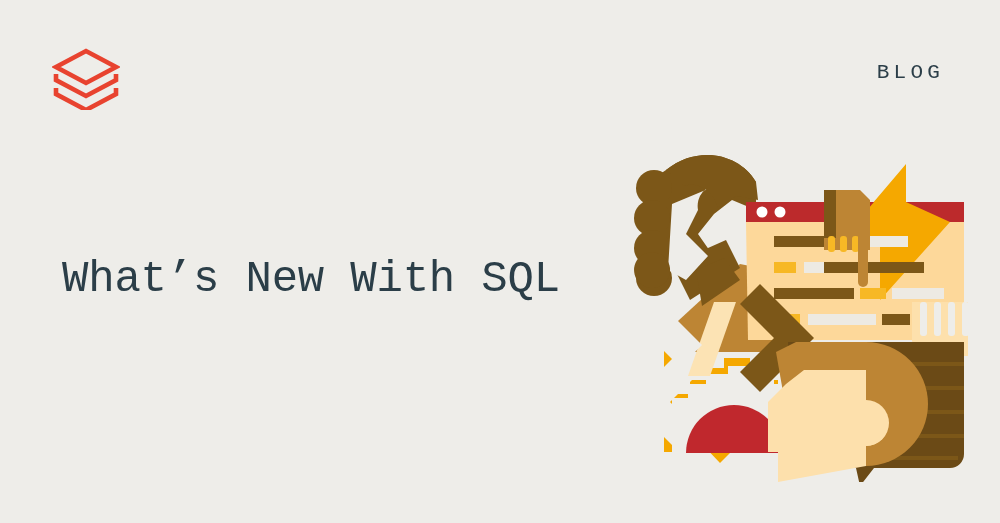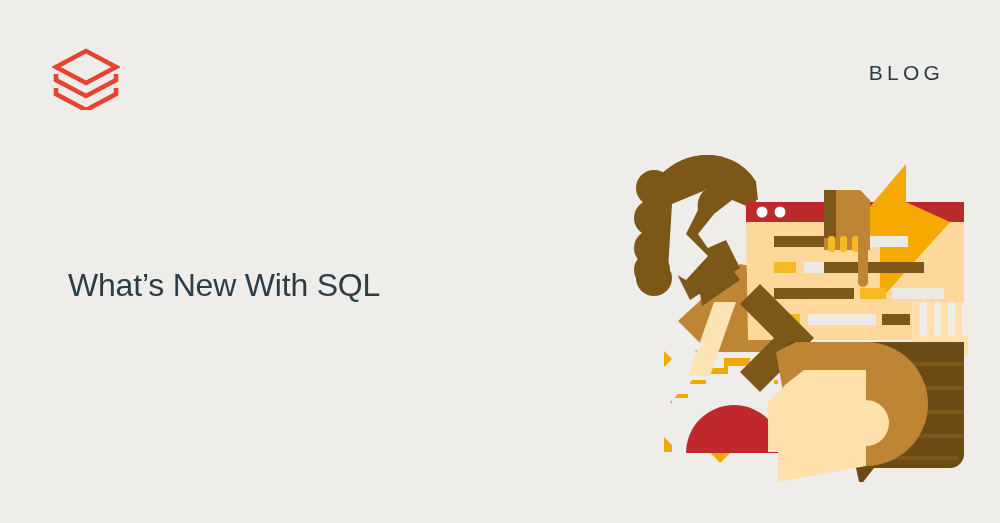--- a/index.html
+++ b/index.html
@@ -12,20 +12,21 @@
     overflow: hidden;
     font-family: "Liberation Sans", sans-serif;
     background: #eeede9;
   }
   .card {
     position: relative;
     width: 1000px;
     height: 380px;
     background: #eeede9;
     box-sizing: border-box;
+    font-family: Liberation Mono, monospace;
   }
 
   
   .brand-logo {
     position: absolute;
     left: 52px;
     top: 48px;
     width: 68px;
     height: 62px;
   }
@@ -38,22 +39,22 @@
     font-weight: 400;
     color: #2b3e48;
     line-height: 1;
   }
 
   
   .headline {
     position: absolute;
     left: 58px;
     top: 247px;
-    margin: 10px;
-    font-size: 32px;
+    margin: 4px;
+    font-size: 44px;
     line-height: 57px;
     font-weight: 400;
     color: #2b3e48;
     letter-spacing: -0.2px;
     max-width: 560px;
   }
   .headline .l2 { display: block; }
 
   
   .illustration {

